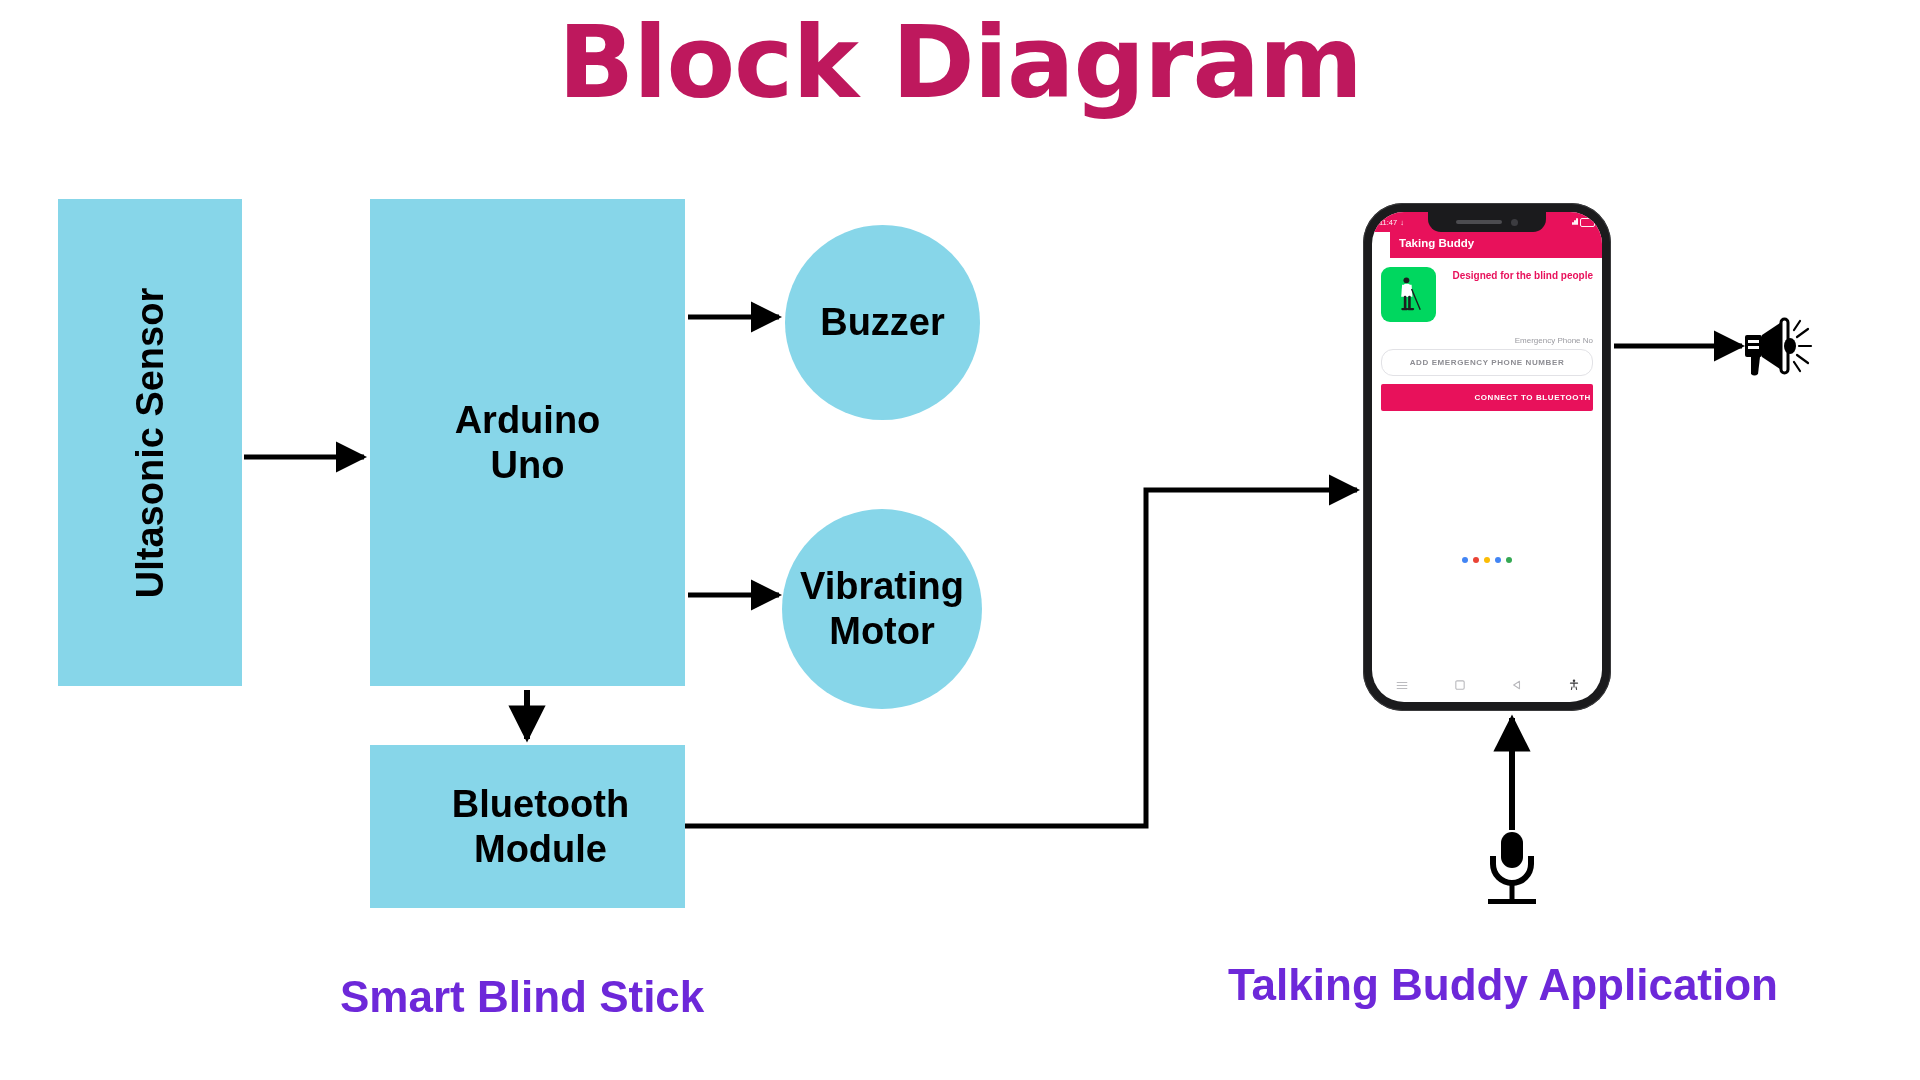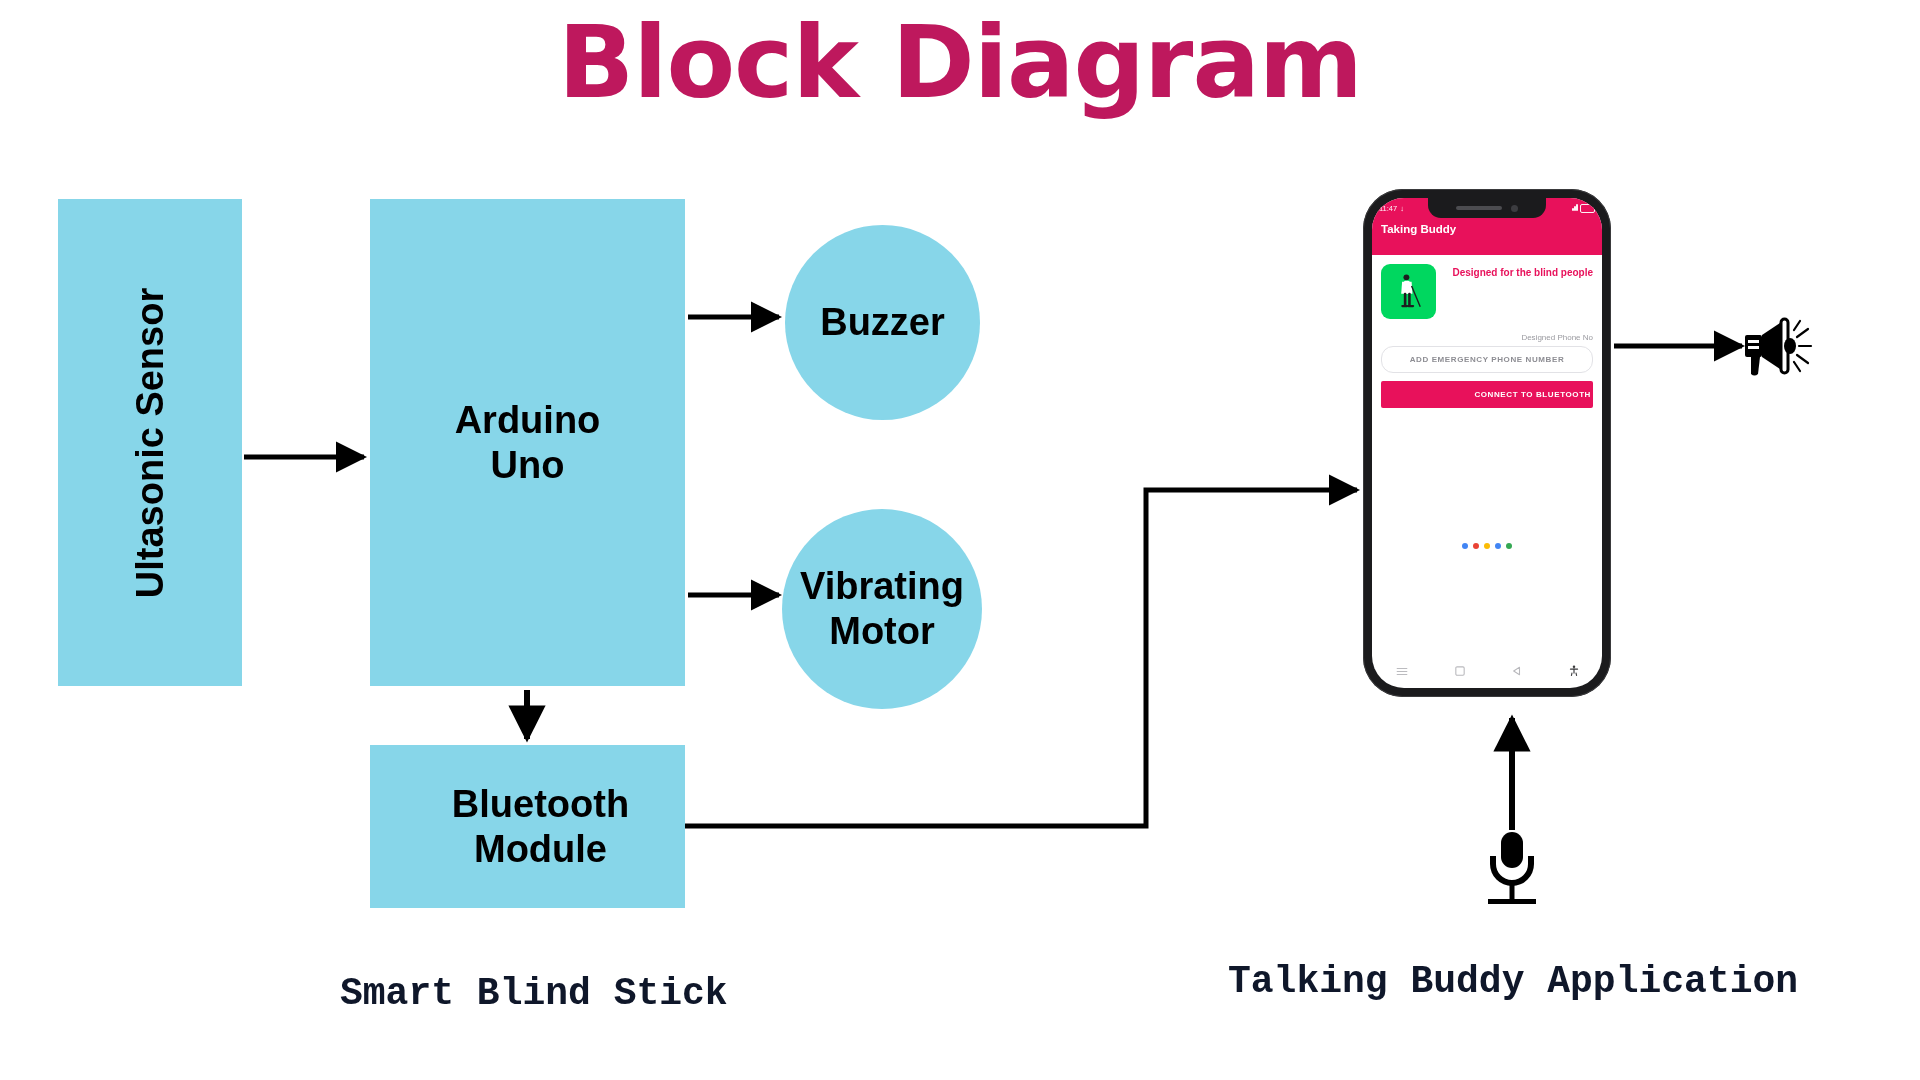--- a/index.html
+++ b/index.html
@@ -69,42 +69,42 @@
     font-size: 38px; line-height: 1.18;
   }
   #blk-bluetooth {
     left: 370px; top: 745px; width: 315px; height: 163px;
     font-size: 38px; line-height: 1.18; padding-left: 26px;
   }
 
   
   .caption {
     position: absolute;
-    color: #0f172a;
-    font-weight: 700;
-    font-size: 38px;
-    font-family: Liberation Mono, monospace;
+    color: #6d28d9;
+    font-weight: 700;
+    font-size: 44px;
+    font-family: Liberation Sans, sans-serif;
     white-space: nowrap;
   }
   #cap-stick { left: 340px; top: 972px; }
   #cap-app   { left: 1228px; top: 960px; }
 
   
   #wires {
     position: absolute;
     left: 0; top: 0;
     width: 1920px; height: 1080px;
     pointer-events: none;
   }
 
   
   #phone {
     position: absolute;
     left: 1363px;
-    top: 189px;
+    top: 203px;
     width: 248px;
     height: 508px;
     background: #1b1b1d;
     border-radius: 40px;
     padding: 9px;
     box-sizing: border-box;
     box-shadow: 0 0 0 1px #3a3a3c inset;
   }
   #phone-screen {
     position: relative;
@@ -161,21 +161,22 @@
   .battery::after {
     content:""; position:absolute; right:-3px; top:2px;
     width:1.5px; height:3px; background:#ffffff; border-radius:0 1px 1px 0;
   }
   
   #appbar {
     background: #E8115B;
     color: #ffffff;
     font-size: 11.5px;
     font-weight: 700;
-    padding: 5px 9px 20px 9px;
+    padding: 5px 9px 9px 9px;
+    margin-left: 18px;
   }
   
   #app-body { padding: 9px; }
   #row-top { display: flex; align-items: flex-start; gap: 16px; }
   #app-icon {
     width: 55px; height: 55px; border-radius: 9px;
     background: #00D75F; flex: 0 0 auto;
     display:flex; align-items:center; justify-content:center;
   }
   #tagline {
@@ -360,21 +361,21 @@
                 <rect x="16" y="23" width="3" height="15" rx="1.4"></rect>
                 <rect x="8" y="37" width="8" height="2.6" rx="1.3"></rect>
                 <rect x="15" y="37" width="8" height="2.6" rx="1.3"></rect>
                 <line x1="20" y1="15" x2="30" y2="39" stroke="#1d1d1f" stroke-width="1.6"></line>
               </g>
             </svg>
           </div>
           <div id="tagline">Designed for the blind people</div>
         </div>
 
-        <div id="emergency-label">Designed Phone No</div>
+        <div id="emergency-label">Emergency Phone No</div>
 
         <div id="btn-add">ADD EMERGENCY PHONE NUMBER</div>
         <div id="btn-bt">CONNECT TO BLUETOOTH</div>
       </div>
 
       <div id="assistant-dots">
         <i style="background:#4285F4"></i>
         <i style="background:#EA4335"></i>
         <i style="background:#FBBC05"></i>
         <i style="background:#4285F4"></i>

